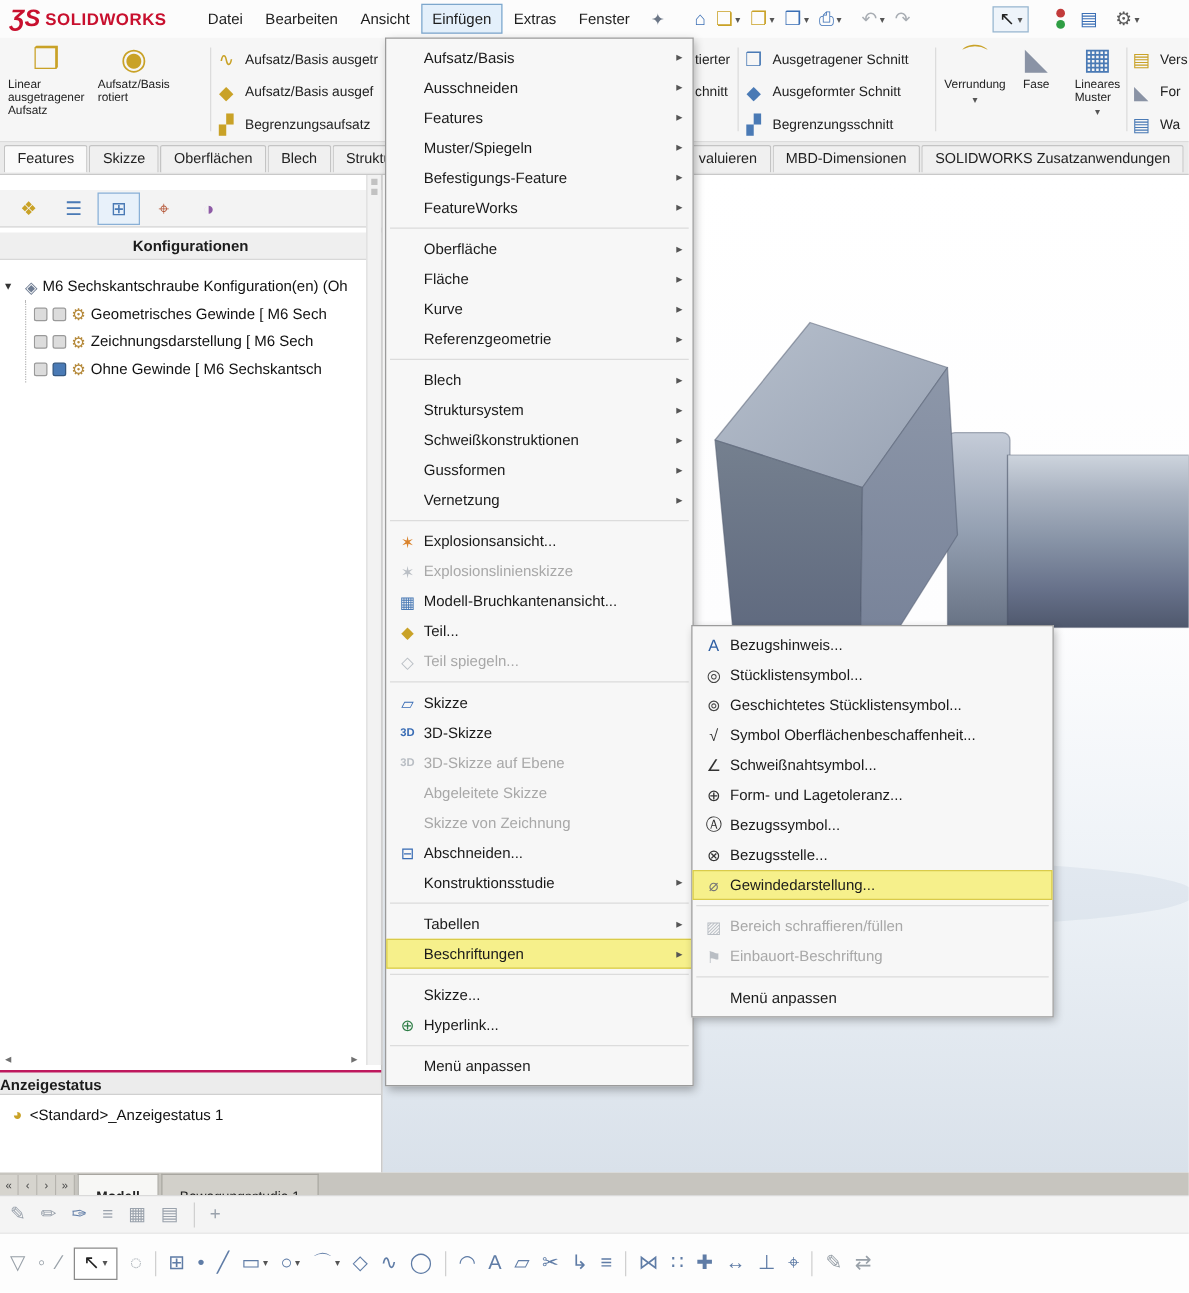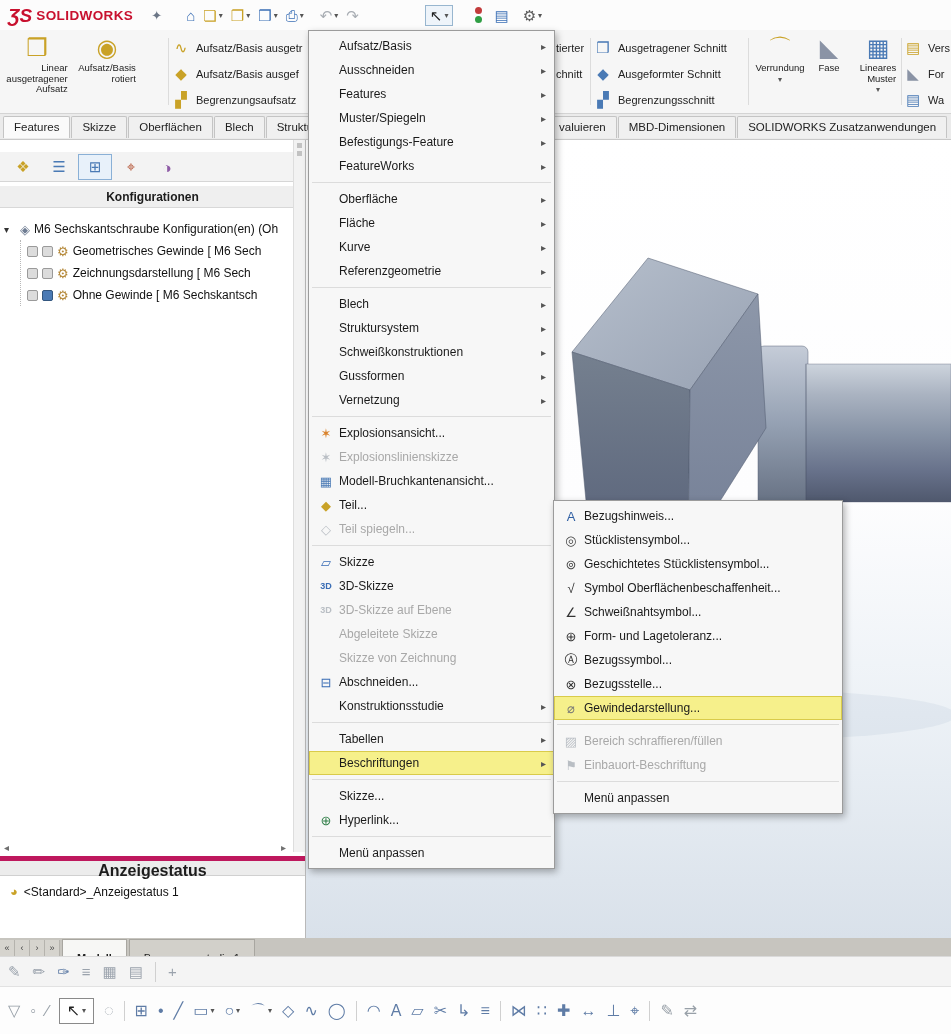--- a/index.html
+++ b/index.html
@@ -20,21 +20,21 @@
   .qi .g { font-size:15px; line-height:1; }
   .qi .caret { font-size:8px; color:#555; margin-left:2px; }
   .qi.boxed { border:1px solid #98b6cf; background:#eef4fa; }
   .qi .dualwrap { display:flex; flex-direction:column; gap:2px; }
   .qi .dot { width:7px; height:7px; border-radius:50%; }
 
   
   .cmd-toolbar { position:absolute; left:0; top:30px; width:100%; height:84px; background:#f6f6f6; border-bottom:1px solid #d4d4d4; z-index:10; }
   .tbtn { width:66px; height:80px; display:flex; flex-direction:column; align-items:center; padding-top:3px; }
   .tic { font-size:24px; line-height:28px; }
-  .tlab { font-size:9.5px; line-height:10.5px; text-align:right; color:#222; margin-top:1px; white-space:pre-line; }
+  .tlab { font-size:9.5px; line-height:10.5px; text-align:left; color:#222; margin-top:1px; white-space:pre-line; }
   .tcaret { font-size:8px; color:#555; margin-top:1px; }
   #tb-large-left { position:absolute; left:4px; top:1px; display:flex; gap:4px; }
   #tb-small-left { position:absolute; left:172px; top:5px; }
   #tb-small-right { position:absolute; left:594px; top:5px; }
   .trow { display:flex; align-items:center; height:26px; gap:6px; font-size:11px; color:#222; white-space:nowrap; }
   .sic { font-size:15px; width:18px; text-align:center; }
   #tb-frag { position:absolute; left:556px; top:5px; }
   #tb-frag .frag { height:26px; display:flex; align-items:center; font-size:11px; color:#222; }
   #tb-large-right { position:absolute; left:752px; top:1px; display:flex; gap:2px; }
   #tb-large-right .tbtn { width:56px; }
@@ -64,21 +64,21 @@
   #config-tree { position:absolute; left:4px; top:78px; right:16px; font-size:12px; color:#111; }
   .tw-root { display:flex; align-items:center; height:22px; gap:4px; white-space:nowrap; overflow:hidden; }
   .tw-exp { font-size:10px; color:#333; width:12px; }
   .tw-icon { font-size:13px; }
   .tree-kids { margin-left:16px; border-left:1px dotted #b8b8b8; padding-left:6px; }
   .kid { display:flex; align-items:center; height:22px; gap:4px; white-space:nowrap; overflow:hidden; }
   .state-box { width:11px; height:11px; border:1px solid #9a9a9a; background:#dcdcdc; border-radius:2px; flex:none; }
   .state-box.blue { background:#4a7ab5; border-color:#33567f; }
   .cfg-icon { font-size:13px; flex:none; }
   .h-scroll { position:absolute; left:0; top:700px; width:290px; height:14px; display:flex; justify-content:space-between; align-items:center; padding:0 4px; color:#707070; font-size:10px; }
-  .display-header { position:absolute; left:0; top:716px; width:100%; height:20px; background:#ececec; border-top:5px solid #be185d; border-bottom:1px solid #d0d0d0; text-align:center; font-size:16px; font-weight:bold; line-height:20px; color:#1c1c1c; }
+  .display-header { position:absolute; left:0; top:716px; width:100%; height:20px; background:#ececec; border-top:2px solid #be185d; border-bottom:1px solid #d0d0d0; font-size:12px; font-weight:bold; line-height:20px; color:#1c1c1c; }
   .display-item { position:absolute; left:10px; top:744px; display:flex; gap:6px; align-items:center; font-size:12px; color:#111; }
   .ds-icon { font-size:13px; color:#c9a227; }
   .v-scroll { position:absolute; right:0; top:0; width:12px; height:712px; background:#f2f2f2; border-left:1px solid #ddd; }
   .v-scroll .grip { display:block; width:5px; height:5px; background:#c2c2c2; margin:3px auto 0; }
 
   
   .model-strip { position:absolute; left:0; top:938px; width:100%; height:18px; background:#c7c5bf; display:flex; align-items:flex-end; z-index:6; }
   .mnav { width:15px; height:16px; display:flex; align-items:center; justify-content:center; font-size:9px; color:#444; background:#d6d4ce; border-right:1px solid #b5b3ad; }
   .mtab { padding:12px 14px 2px; font-size:11px; background:#d2d0ca; border:1px solid #a8a6a0; border-bottom:none; margin-left:2px; height:17px; color:#222; }
   .mtab.active { background:#f7f7f5; font-weight:bold; }
@@ -106,20 +106,28 @@
 </head>
 <body>
 
 <div class="app">
 
   <div class="menubar">
     <div class="logo">
       <span class="logo-mark">ƷS</span>
       <span class="logo-text">SOLIDWORKS</span>
     </div>
+    <div class="menu-nav" id="menu-nav">
+        <div class="mb-item">Datei</div>
+        <div class="mb-item">Bearbeiten</div>
+        <div class="mb-item">Ansicht</div>
+        <div class="mb-item open">Einfügen</div>
+        <div class="mb-item">Extras</div>
+        <div class="mb-item">Fenster</div>
+      </div>
     <span class="pin-star">✦</span>
     <div class="quick-icons" id="quick-icons">
         <div class="qi" style="margin-left: 6px;">
           <span class="g" style="color: rgb(59, 111, 181);">⌂</span>
         </div>
         <div class="qi">
           <span class="g" style="color: rgb(201, 162, 39);">❏</span>
           <span class="caret">▾</span>
         </div>
         <div class="qi">

